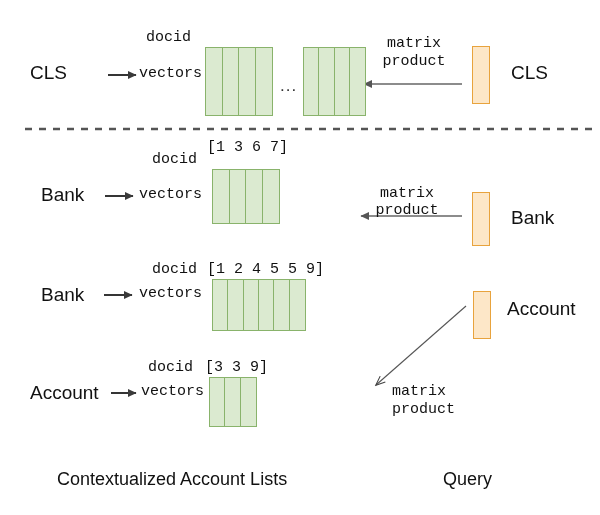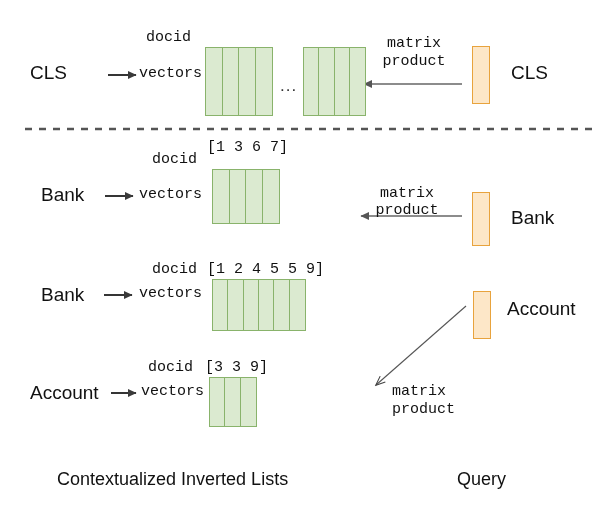--- a/index.html
+++ b/index.html
@@ -192,16 +192,16 @@
 
   <div class="boxrow" style="left:209px; top:377px; width:48px; height:50px;">
     <div class="cell" style="width:33.33%;"></div>
     <div class="cell" style="width:33.33%;"></div>
     <div class="cell" style="width:33.34%;"></div>
   </div>
 
   <div class="txt small" style="left:392px; top:384px;">matrix</div>
   <div class="txt small" style="left:392px; top:402px;">product</div>
 
-  <div class="caption" style="left:57px; top:469px;">Contextualized Inverted Lists</div>
-  <div class="caption" style="left:457px; top:469px;">Query</div>
+  <div class="caption" style="left:57px; top:469px;">Contextualized Account Lists</div>
+  <div class="caption" style="left:443px; top:469px;">Query</div>
 
 </div>
 
 </body></html>

